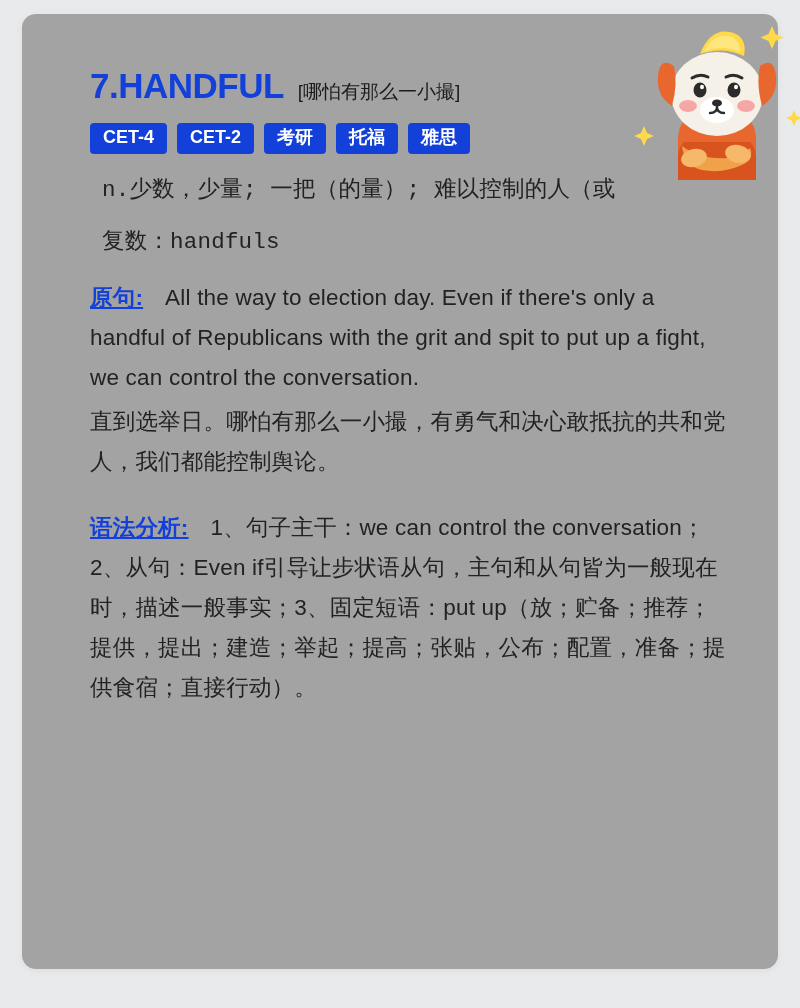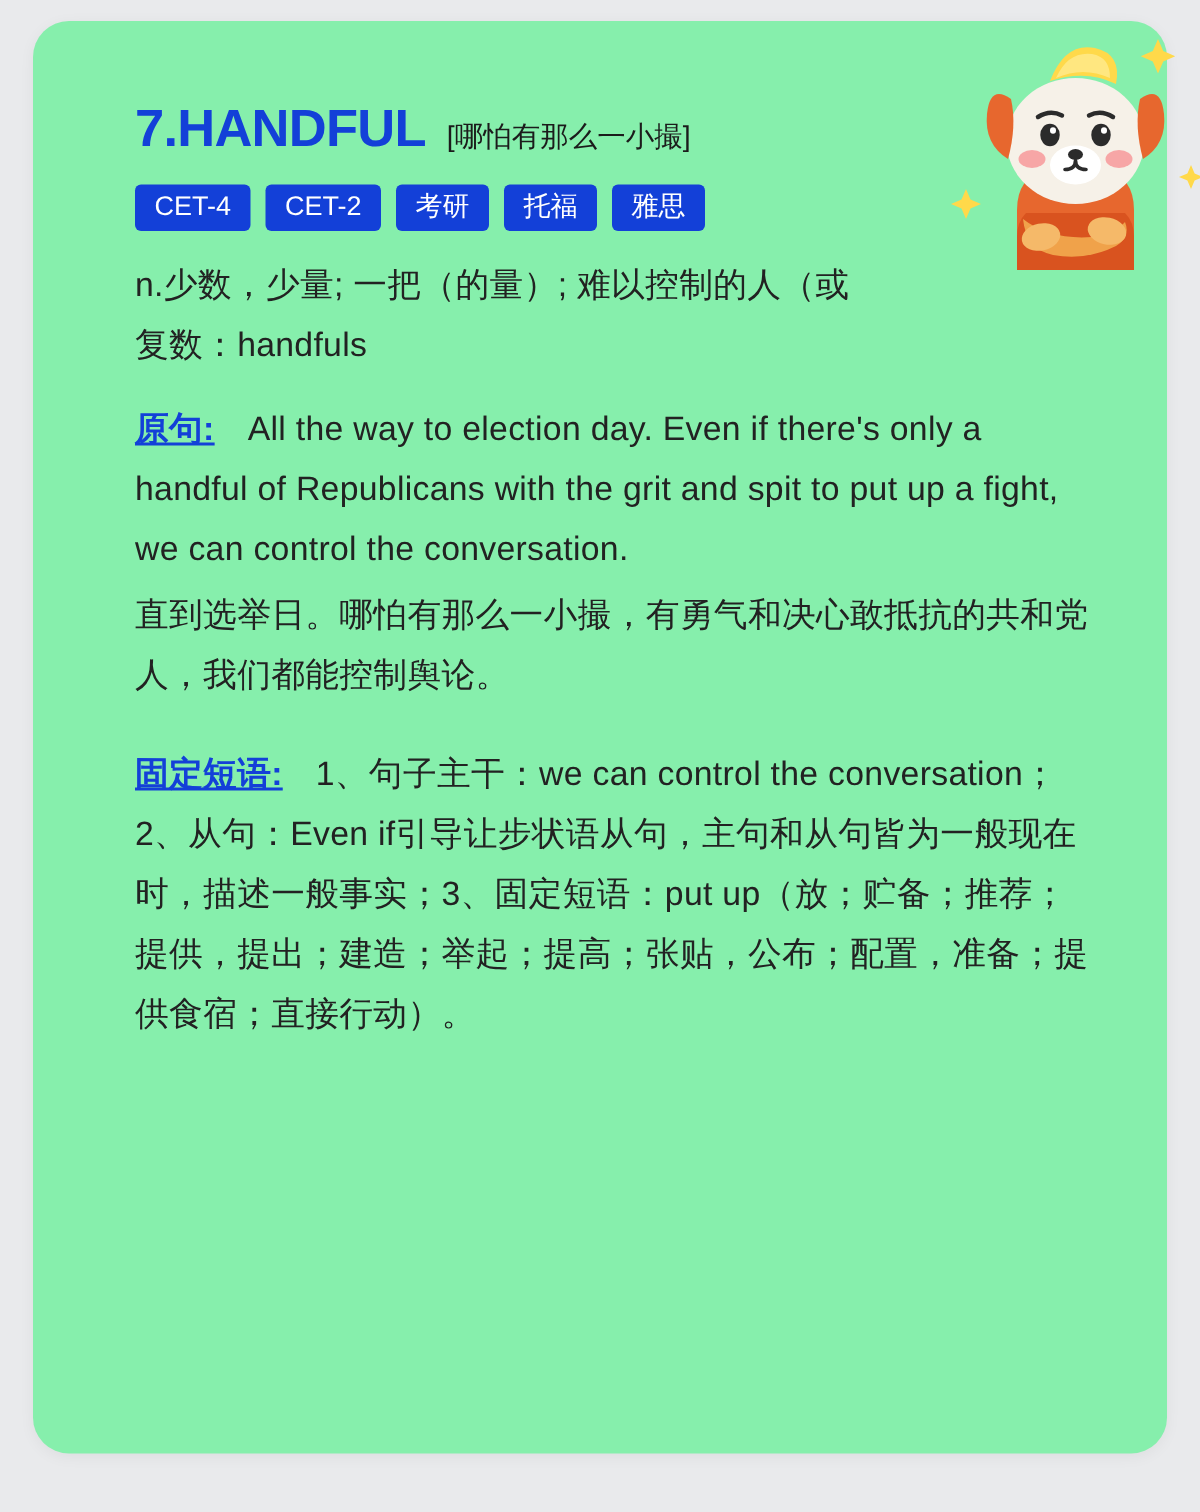--- a/index.html
+++ b/index.html
@@ -19,22 +19,22 @@
     height: 1008px;
     background: #e9eaec;
     overflow: hidden;
   }
   .card {
     position: absolute;
     left: 22px;
     top: 14px;
     width: 756px;
     height: 955px;
-    background: #86efac;
-    border-radius: 24px;
+    background: #a3a3a3;
+    border-radius: 14px;
     box-shadow: 0 2px 10px rgba(0,0,0,0.05);
   }
   .content {
     position: absolute;
     left: 68px;
     top: 52px;
     width: 640px;
   }
 
   
@@ -58,36 +58,36 @@
   
   .tags {
     display: flex;
     gap: 10px;
     margin-top: 17px;
   }
   .tag {
     background: #1340d8;
     color: #ffffff;
     font-size: 18px;
-    font-weight: normal;
+    font-weight: bold;
     padding: 5px 13px 6px 13px;
     border-radius: 4px;
     line-height: 1.1;
     white-space: nowrap;
   }
 
   
   .defs {
     margin-top: 16px;
     color: #222222;
     font-size: 22.5px;
     line-height: 1.78;
     letter-spacing: 0.2px;
   }
-  .defs p { margin: 0; }
+  .defs p { margin: 12px; font-family: Liberation Mono, monospace; }
 
   
   .section {
     margin-top: 16px;
     color: #222222;
     font-size: 22.5px;
     line-height: 1.78;
     letter-spacing: 0.2px;
   }
   .section p { margin: 0; }
@@ -147,21 +147,21 @@
           <span class="label">原句:</span><span class="gap"></span><span class="sent-en">All the way to election day. Even if there's only a handful of Republicans with the grit and spit to put up a fight, we can control the conversation.</span>
         </p>
       </div>
 
       <div class="section section-cn">
         <p class="cn">直到选举日。哪怕有那么一小撮，有勇气和决心敢抵抗的共和党人，我们都能控制舆论。</p>
       </div>
 
       <div class="section section-grammar">
         <p>
-          <span class="label">固定短语:</span><span class="gap"></span><span class="cn">1、句子主干：we can control the conversation；2、从句：Even if引导让步状语从句，主句和从句皆为一般现在时，描述一般事实；3、固定短语：put up（放；贮备；推荐；提供，提出；建造；举起；提高；张贴，公布；配置，准备；提供食宿；直接行动）。</span>
+          <span class="label">语法分析:</span><span class="gap"></span><span class="cn">1、句子主干：we can control the conversation；2、从句：Even if引导让步状语从句，主句和从句皆为一般现在时，描述一般事实；3、固定短语：put up（放；贮备；推荐；提供，提出；建造；举起；提高；张贴，公布；配置，准备；提供食宿；直接行动）。</span>
         </p>
       </div>
 
     </div>
 
     <div class="mascot">
       <svg width="185" height="165" viewBox="0 0 185 165" xmlns="http://www.w3.org/2000/svg">
 
         <g fill="#ffd94a">
           <path d="M150 8 l3.5 8 8 3.5 -8 3.5 -3.5 8 -3.5 -8 -8 -3.5 8 -3.5 z"></path>

